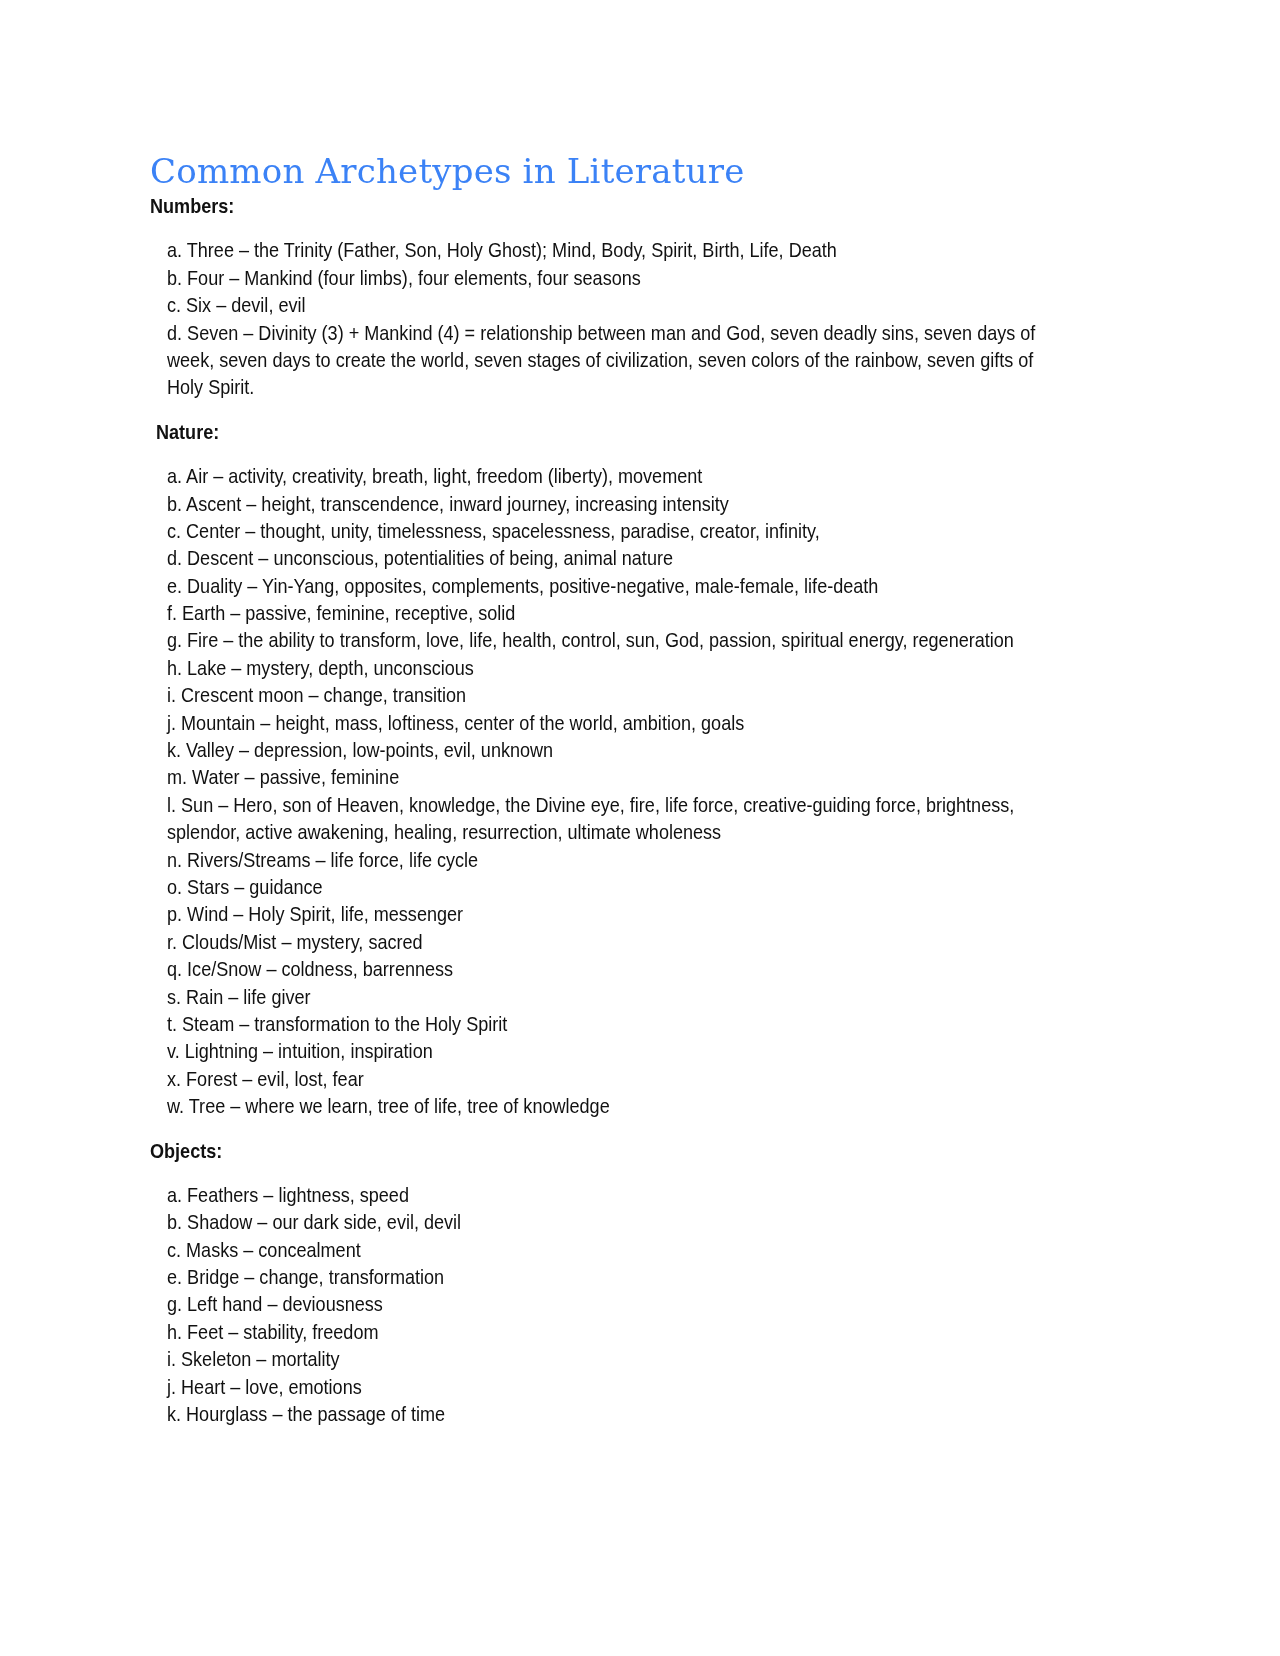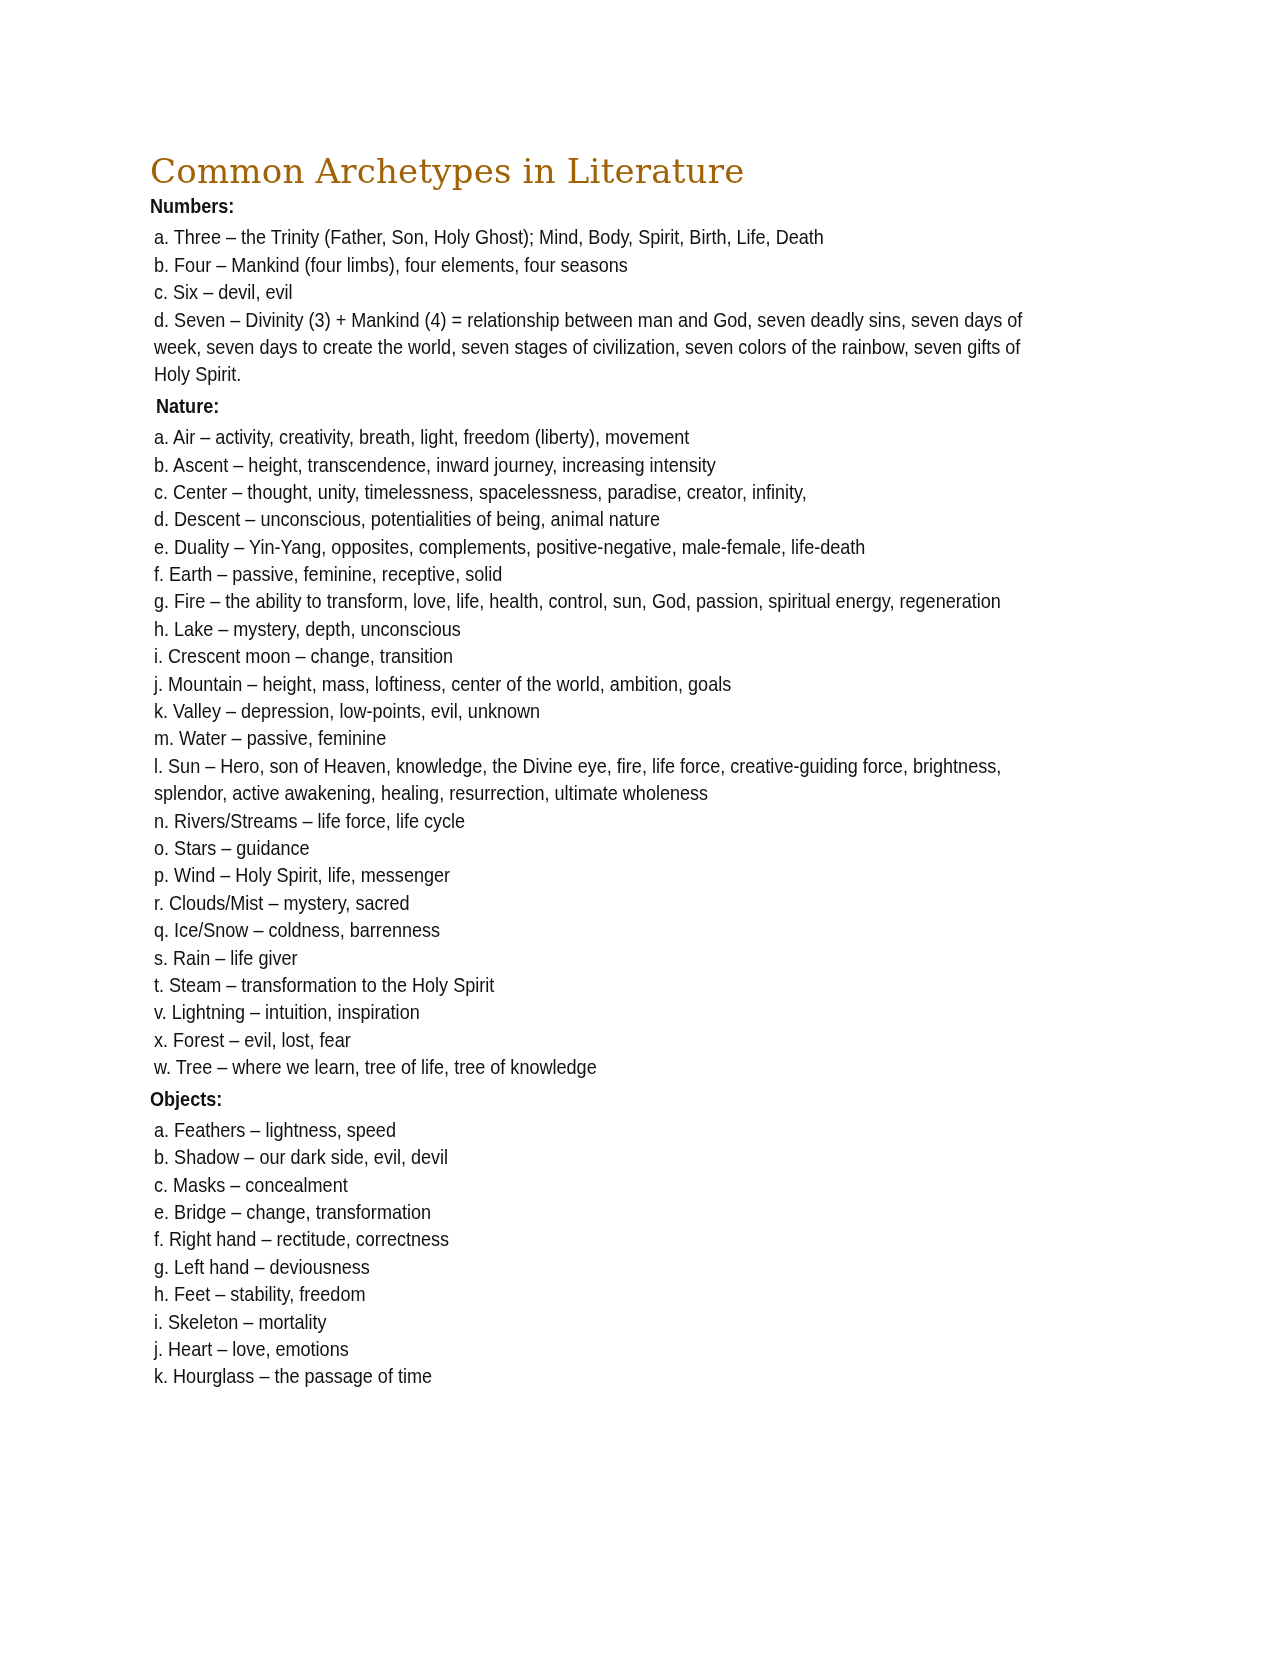--- a/index.html
+++ b/index.html
@@ -20,21 +20,21 @@
       top: 150px;
       width: 960px;
     }
     .title {
       font-family: "DejaVu Serif", "Liberation Serif", serif;
       font-size: 34px;
       font-weight: normal;
       line-height: 42px;
       margin: 0;
       letter-spacing: 0.2px;
-      color: #a16207;
+      color: #3b82f6;
     }
     .section-heading {
       font-family: "Liberation Sans", sans-serif;
       font-weight: bold;
       font-size: 21px;
       line-height: 27.4px;
       height: 27.4px;
       margin: 0;
       transform: scaleX(0.86);
       transform-origin: left center;
@@ -52,21 +52,21 @@
     }
     .entry-line {
       display: block;
       white-space: nowrap;
       transform: scaleX(0.86);
       transform-origin: left center;
       height: 27.4px;
     }
     ul.entries {
       list-style: none;
-      margin: 4px;
+      margin: 17px;
       padding: 0;
     }
   </style>
 </head>
 <body>
 
 <div class="page">
   <h1 class="title">Common Archetypes in Literature</h1>
 
   <section>
@@ -174,23 +174,20 @@
       <li class="entry">
           <span class="entry-line">b. Shadow – our dark side, evil, devil</span>
         </li>
       <li class="entry">
           <span class="entry-line">c. Masks – concealment</span>
         </li>
       <li class="entry">
           <span class="entry-line">e. Bridge – change, transformation</span>
         </li>
       <li class="entry">
-          <span class="entry-line">f. Right hand – rectitude, correctness</span>
-        </li>
-      <li class="entry">
           <span class="entry-line">g. Left hand – deviousness</span>
         </li>
       <li class="entry">
           <span class="entry-line">h. Feet – stability, freedom</span>
         </li>
       <li class="entry">
           <span class="entry-line">i. Skeleton – mortality</span>
         </li>
       <li class="entry">
           <span class="entry-line">j. Heart – love, emotions</span>

